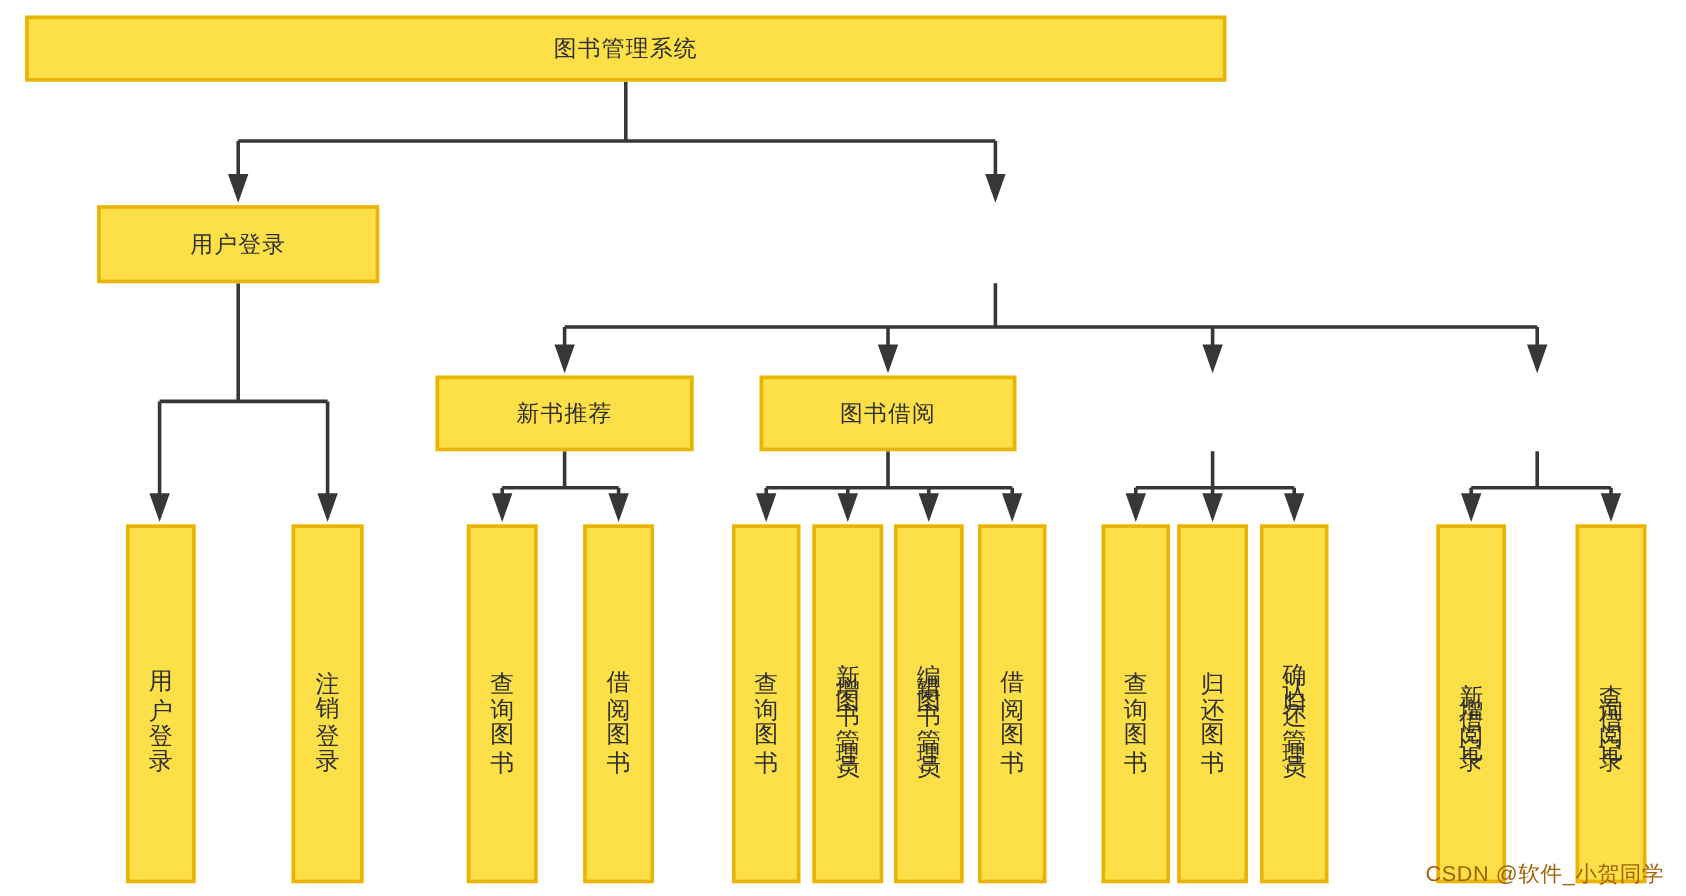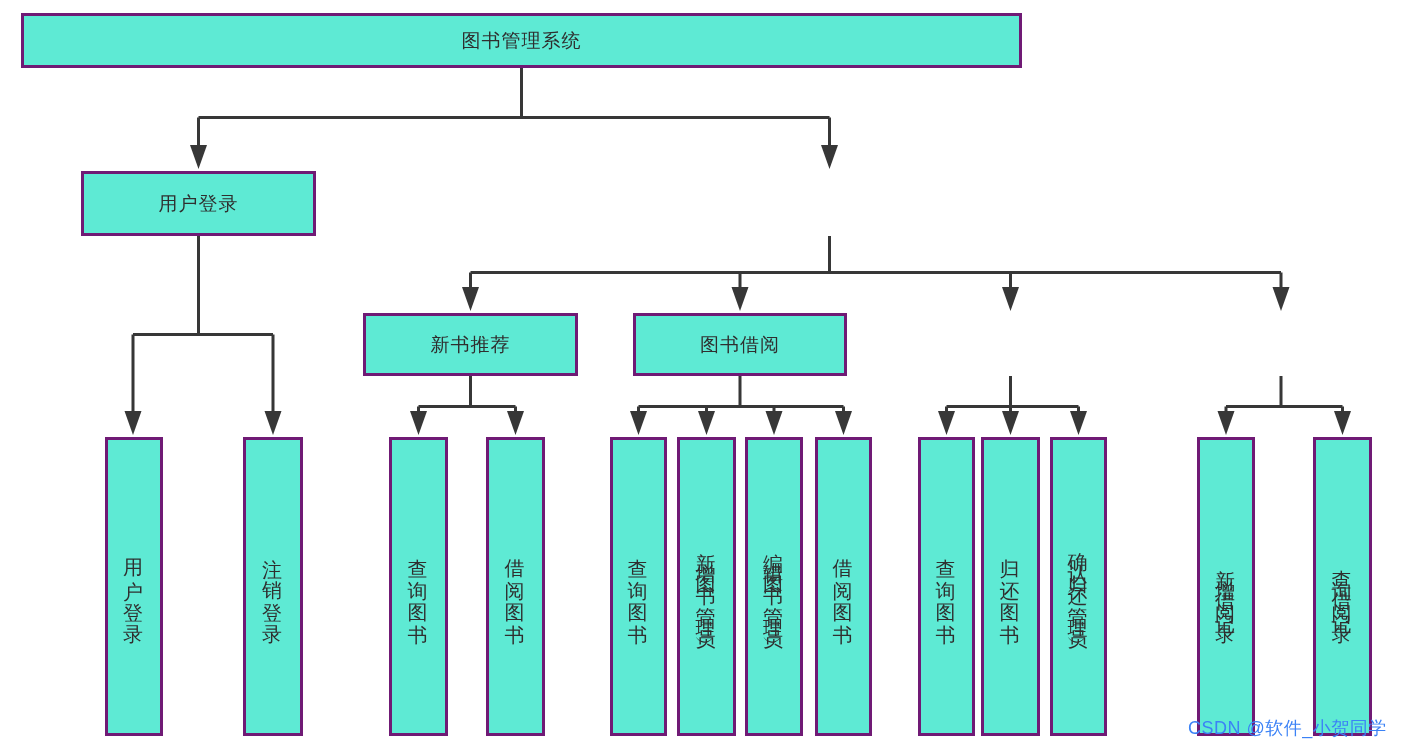--- a/index.html
+++ b/index.html
@@ -14,22 +14,22 @@
   }
   .connectors {
     position: absolute;
     left: 0; top: 0;
     width: 1405px; height: 747px;
     z-index: 1;
   }
   .node {
     position: absolute;
     box-sizing: border-box;
-    border: 3px solid #701a75;
-    background: #5eead4;
+    border: 3px solid #eab308;
+    background: #fde047;
     display: flex;
     align-items: center;
     justify-content: center;
     z-index: 2;
     font-size: 19px;
     letter-spacing: 1px;
     text-align: center;
   }
   .leaf {
     writing-mode: vertical-rl;
@@ -38,21 +38,21 @@
   }
   .sp-wide { letter-spacing: 22px; }
   .sp-mid  { letter-spacing: 11px; }
   .watermark {
     position: absolute;
     left: 1188px;
     top: 716px;
     z-index: 3;
     font-size: 18px;
     letter-spacing: 0.5px;
-    color: #3b82f6;
+    color: #a16207;
     white-space: nowrap;
   }
 </style>
 </head>
 <body>
 
 <div class="canvas">
 
   <svg class="connectors" viewBox="0 0 1405 747" xmlns="http://www.w3.org/2000/svg">
     <g stroke="#373737" stroke-width="3" fill="none">

